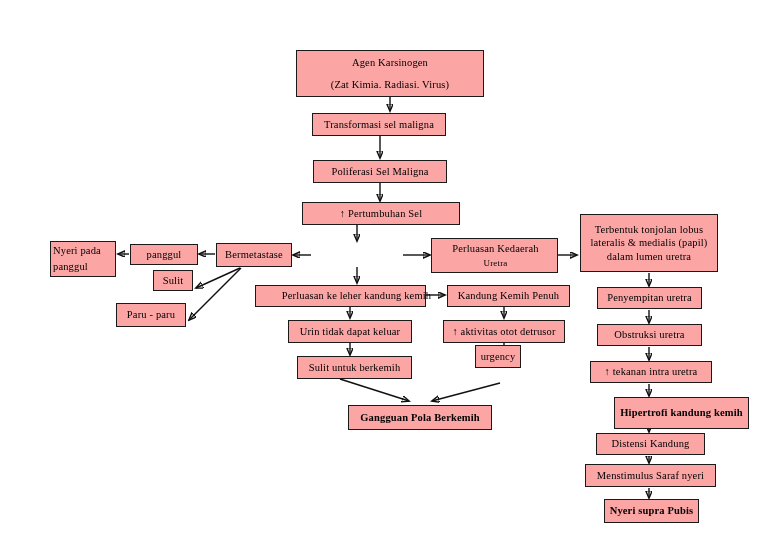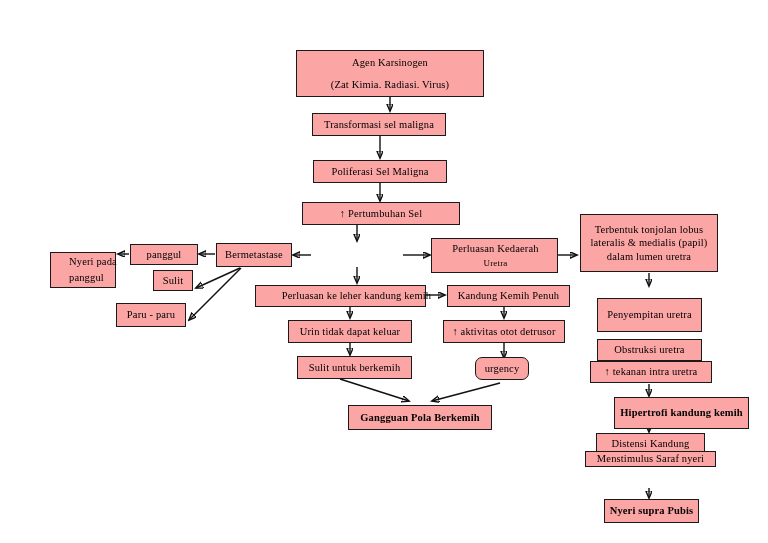--- a/index.html
+++ b/index.html
@@ -134,21 +134,21 @@
 
 
   <div class="node" style="left:216px; top:243px; width:76px; height:24px;">
     <span class="ln">Bermetastase</span>
   </div>
 
   <div class="node" style="left:130px; top:244px; width:68px; height:21px;">
     <span class="ln">panggul</span>
   </div>
 
-  <div class="node two-line" style="left:50px; top:252px; width:66px; height:36px; align-items:flex-start; text-align:left; padding-left:18px;">
+  <div class="node two-line" style="left:50px; top:241px; width:66px; height:36px; align-items:flex-start; text-align:left; padding-left:2px;">
     <span class="ln">Nyeri pada</span>
     <span class="ln">panggul</span>
   </div>
 
   <div class="node" style="left:153px; top:270px; width:40px; height:21px;">
     <span class="ln">Sulit</span>
   </div>
 
   <div class="node" style="left:116px; top:303px; width:70px; height:24px;">
     <span class="ln">Paru - paru</span>
@@ -158,41 +158,41 @@
     <span class="ln">Perluasan Kedaerah</span>
     <span class="ln" style="font-size:9px;">Uretra</span>
   </div>
 
   <div class="node" style="left:580px; top:214px; width:138px; height:58px;">
     <span class="ln">Terbentuk tonjolan lobus</span>
     <span class="ln">lateralis &amp; medialis (papil)</span>
     <span class="ln">dalam lumen uretra</span>
   </div>
 
-  <div class="node" style="left:597px; top:298px; width:105px; height:34px;">
+  <div class="node" style="left:597px; top:287px; width:105px; height:22px;">
     <span class="ln">Penyempitan uretra</span>
   </div>
 
-  <div class="node" style="left:597px; top:324px; width:105px; height:22px;margin-top:15px;">
+  <div class="node" style="left:597px; top:324px; width:105px; height:22px;">
     <span class="ln">Obstruksi uretra</span>
   </div>
 
   <div class="node" style="left:590px; top:361px; width:122px; height:22px;">
     <span class="ln">↑ tekanan intra uretra</span>
   </div>
 
   <div class="node" style="left:614px; top:397px; width:135px; height:32px;font-weight:bold;">
     <span class="ln">Hipertrofi kandung kemih</span>
   </div>
 
   <div class="node" style="left:596px; top:433px; width:109px; height:22px;">
     <span class="ln">Distensi Kandung</span>
   </div>
 
-  <div class="node" style="left:585px; top:451px; width:131px; height:16px;">
+  <div class="node" style="left:585px; top:464px; width:131px; height:23px;">
     <span class="ln">Menstimulus Saraf nyeri</span>
   </div>
 
   <div class="node bold" style="left:604px; top:499px; width:95px; height:24px;">
     <span class="ln">Nyeri supra Pubis</span>
   </div>
 
   <div class="node" style="left:255px; top:285px; width:171px; height:22px;padding-left:36px;">
     <span class="ln">Perluasan ke leher kandung kemih</span>
   </div>
@@ -206,21 +206,21 @@
   </div>
 
   <div class="node" style="left:443px; top:320px; width:122px; height:23px;">
     <span class="ln">↑ aktivitas otot detrusor</span>
   </div>
 
   <div class="node" style="left:297px; top:356px; width:115px; height:23px;">
     <span class="ln">Sulit untuk berkemih</span>
   </div>
 
-  <div class="node" style="left:475px; top:357px; width:54px; height:23px;border-radius:7px;">
+  <div class="node" style="left:475px; top:345px; width:46px; height:23px;">
     <span class="ln">urgency</span>
   </div>
 
   <div class="node bold" style="left:348px; top:405px; width:144px; height:25px;">
     <span class="ln">Gangguan Pola Berkemih</span>
   </div>
 
 </div>
 
 </body></html>

